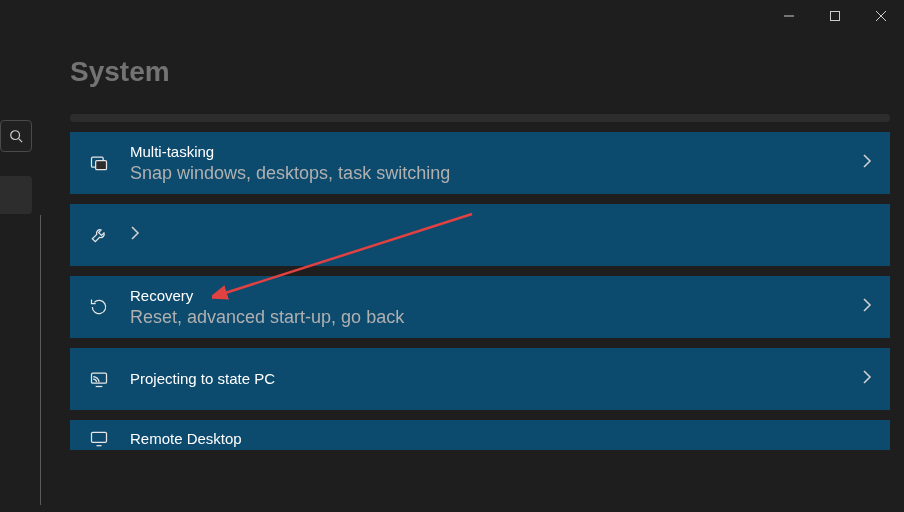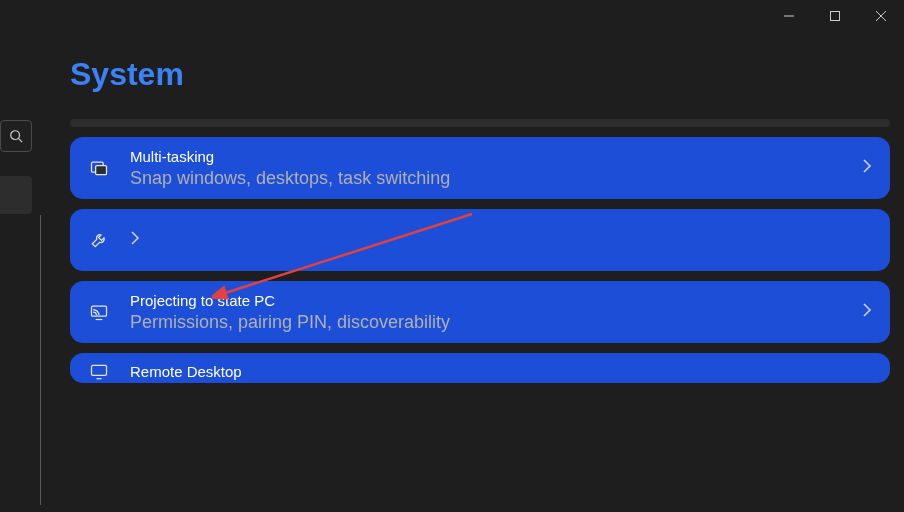--- a/index.html
+++ b/index.html
@@ -65,34 +65,34 @@
     background: #5a5a5a;
   }
   .content {
     position: absolute;
     left: 70px;
     right: 14px;
     top: 56px;
     bottom: 0;
   }
   h1.page-title {
-    font-size: 32px;
+    font-size: 28px;
     font-weight: 600;
     margin: 0 0 26px 0;
-    color: #3b82f6;
+    color: #737373;
   }
   .thin-bar {
     height: 8px;
     background: #2d2d2d;
     border-radius: 4px;
     margin-bottom: 10px;
   }
   .card {
-    background: #1d4ed8;
-    border-radius: 13px;
+    background: #0c4a6e;
+    border-radius: 0;
     height: 62px;
     margin-bottom: 10px;
     display: flex;
     align-items: center;
     padding: 0 18px 0 18px;
     position: relative;
   }
   .card .ic {
     width: 22px;
     height: 22px;
@@ -194,33 +194,49 @@
         <path d="M14.5 6 a4 4 0 0 0 -5.2 5.2 L4 16.5 L7.5 20 L12.8 14.7 a4 4 0 0 0 5.2 -5.2 L15 12.5 L11.5 9 Z"></path>
       </svg>
     </div>
     <div class="chev">
       <svg width="10" height="14" viewBox="0 0 8 14">
           <path d="M1 1 L7 7 L1 13" stroke="currentColor" stroke-width="1.6" fill="none"></path>
         </svg>
     </div>
   </div>
 
+  <div class="card">
+    <div class="ic">
+      <svg width="20" height="20" viewBox="0 0 24 24" fill="none" stroke="currentColor" stroke-width="1.5">
+        <path d="M4 12 a8 8 0 1 0 2.3 -5.6"></path>
+        <polyline points="3,3 3,8 8,8"></polyline>
+      </svg>
+    </div>
+    <div class="txt">
+      <div class="title">Recovery</div>
+      <div class="subtitle">Reset, advanced start-up, go back</div>
+    </div>
+    <div class="chev">
+      <svg width="10" height="14" viewBox="0 0 8 14">
+          <path d="M1 1 L7 7 L1 13" stroke="currentColor" stroke-width="1.6" fill="none"></path>
+        </svg>
+    </div>
+  </div>
 
   <div class="card">
     <div class="ic">
       <svg width="20" height="20" viewBox="0 0 24 24" fill="none" stroke="currentColor" stroke-width="1.5">
         <rect x="3" y="5" width="18" height="12" rx="1.5"></rect>
         <path d="M8 21 h8"></path>
         <path d="M5 12 a4 4 0 0 1 4 4"></path>
         <path d="M5 9 a7 7 0 0 1 7 7"></path>
       </svg>
     </div>
     <div class="txt">
       <div class="title">Projecting to state PC</div>
-      <div class="subtitle">Permissions, pairing PIN, discoverability</div>
     </div>
     <div class="chev">
       <svg width="10" height="14" viewBox="0 0 8 14">
           <path d="M1 1 L7 7 L1 13" stroke="currentColor" stroke-width="1.6" fill="none"></path>
         </svg>
     </div>
   </div>
 
   <div class="card partial">
     <div class="ic">

